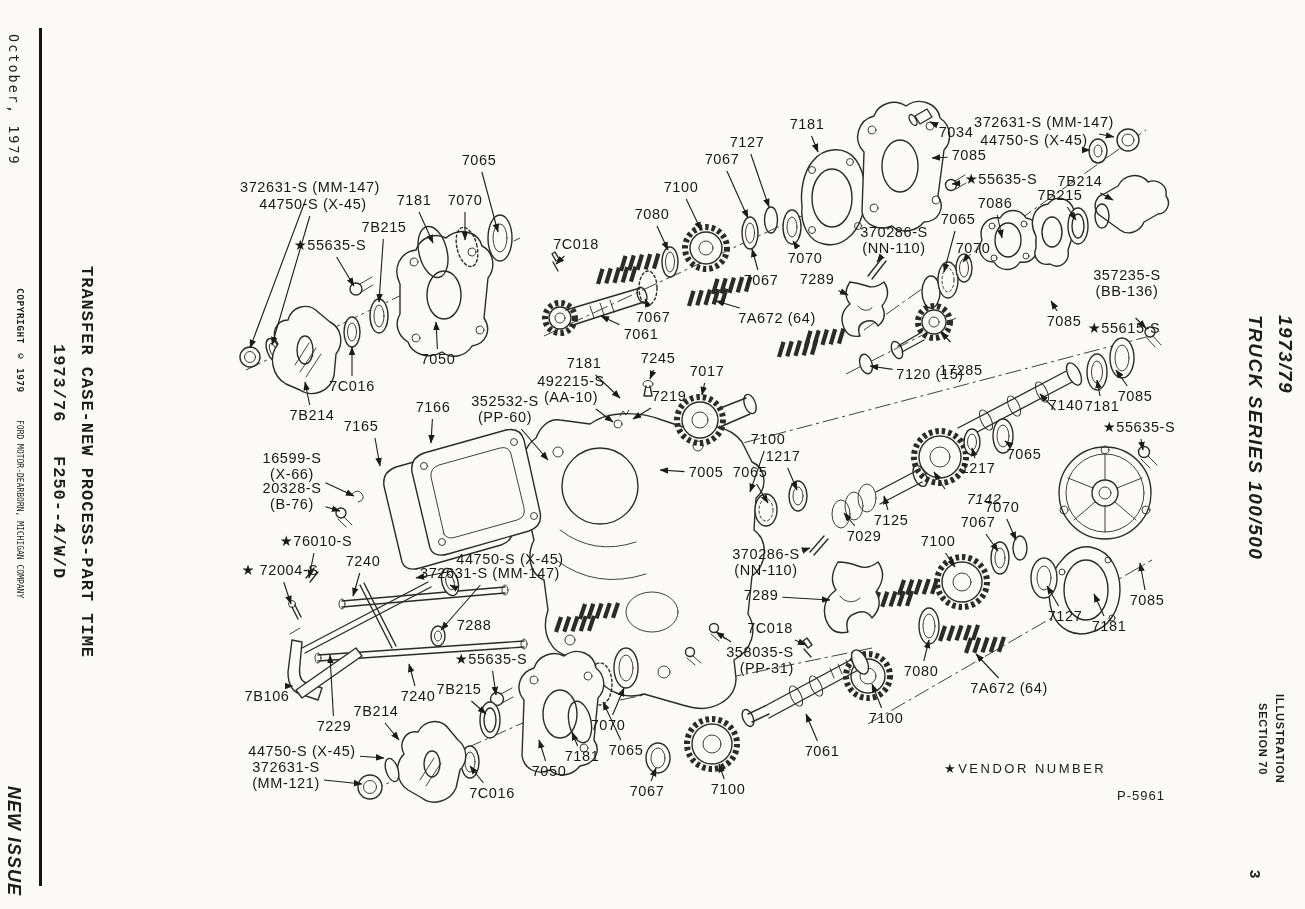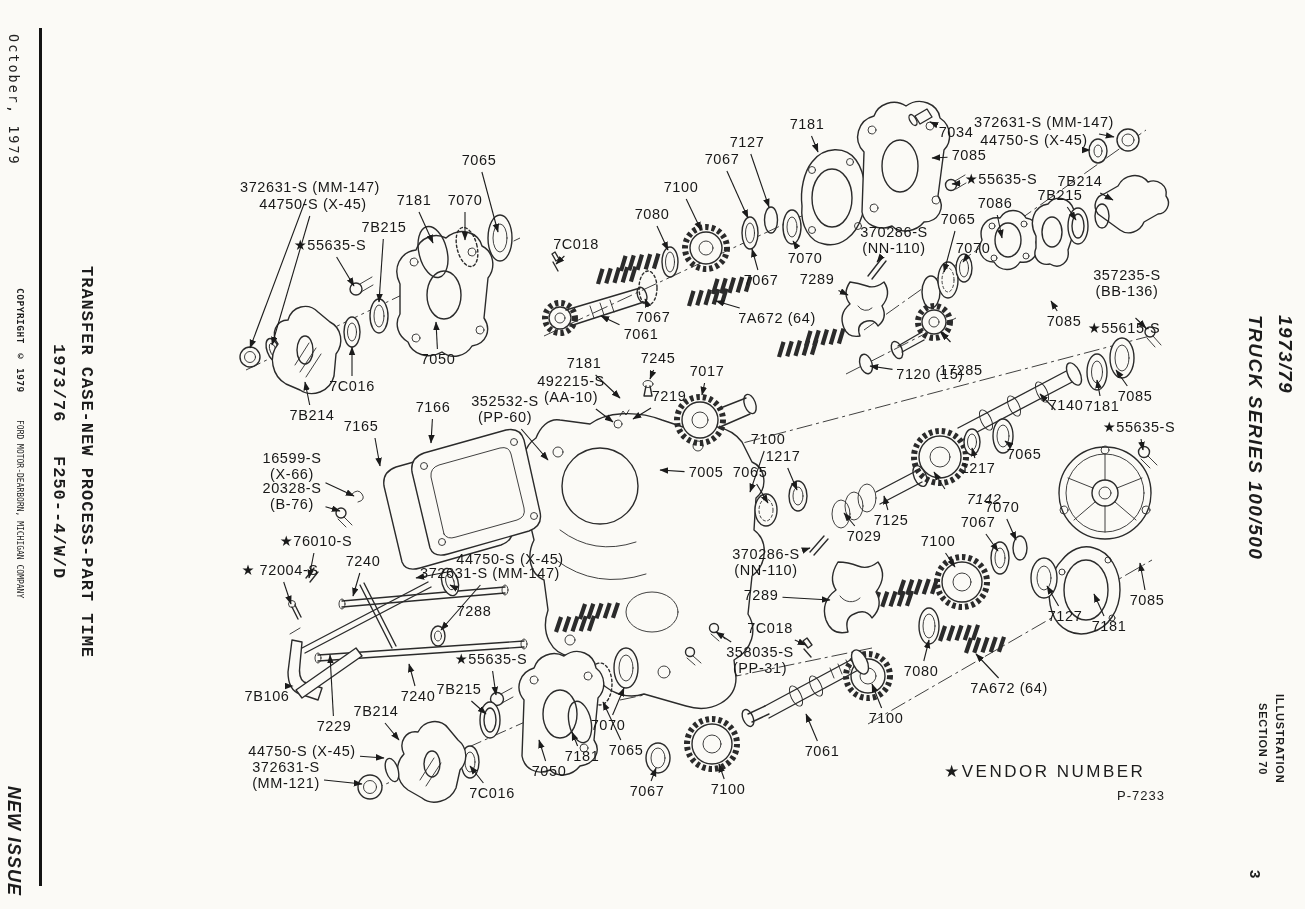--- a/index.html
+++ b/index.html
@@ -15,21 +15,21 @@
   .new-issue{left:3px;top:786px;font-size:18px;font-weight:800;font-style:italic;letter-spacing:1px;}
   .series-block{left:1241px;top:315px;font-size:19px;font-weight:800;font-style:italic;letter-spacing:1.5px;line-height:1.55;}
   .series-block span{display:block;}
   .illus-block{left:1253px;top:694px;font-size:11px;font-weight:700;letter-spacing:.8px;line-height:1.6;text-align:center;}
   .illus-block span{display:block;}
   .page-number{left:1247px;top:870px;font-size:15px;font-weight:700;}
   .diagram{position:absolute;left:0;top:0;width:1305px;height:909px;}
   #art{position:absolute;left:0;top:0;z-index:1;}
   #labels-layer{position:absolute;left:0;top:0;width:1305px;height:909px;z-index:2;pointer-events:none;}
   .callout{position:absolute;transform:translate(-50%,-50%);font-size:14.5px;line-height:1.1;letter-spacing:.6px;color:#181818;white-space:pre-line;text-align:center;}
-  .vendor-note{position:absolute;left:944px;top:761px;font-size:17px;letter-spacing:2.5px;z-index:2;}
+  .vendor-note{position:absolute;left:944px;top:761px;font-size:13px;letter-spacing:2.5px;z-index:2;}
   .plate-number{position:absolute;left:1117px;top:788px;font-size:13px;letter-spacing:1px;z-index:2;}
   
   .s{fill:none;stroke:#2b2b2b;stroke-width:1.4;stroke-linecap:round;stroke-linejoin:round;}
   .sf{fill:#fbfaf6;stroke:#2b2b2b;stroke-width:1.4;stroke-linejoin:round;}
   .teeth{fill:none;stroke:#2b2b2b;stroke-width:6;stroke-dasharray:3.5 3;}
   .thin{stroke-width:.9;}
   .axis{stroke:#2b2b2b;stroke-width:.9;stroke-dasharray:16 4 3 4;fill:none;}
   .leader{stroke:#1c1c1c;stroke-width:1.1;}
   .hatch{stroke:#2b2b2b;stroke-width:4.2;fill:none;}
   .dashes{stroke-dasharray:2.5 2.5;}
@@ -518,21 +518,21 @@
         <div class="callout" style="left: 978px; top: 523px;">7067</div>
         <div class="callout" style="left: 938px; top: 542px;">7100</div>
         <div class="callout" style="left: 706px; top: 473px;">7005</div>
         <div class="callout" style="left: 750px; top: 473px;">7065</div>
         <div class="callout" style="left: 783px; top: 457px;">1217</div>
         <div class="callout" style="left: 768px; top: 440px;">7100</div>
         <div class="callout" style="left: 766px; top: 563px;">370286-S
 (NN-110)</div>
         <div class="callout" style="left: 761px; top: 596px;">7289</div>
         <div class="callout" style="left: 770px; top: 629px;">7C018</div>
-        <div class="callout" style="left: 760px; top: 661px;">358035-S
+        <div class="callout" style="left: 760px; top: 661px; text-align: right;">358035-S
 (PP-31)</div>
         <div class="callout" style="left: 1147px; top: 601px;">7085</div>
         <div class="callout" style="left: 1065px; top: 617px;">7127</div>
         <div class="callout" style="left: 1109px; top: 627px;">7181</div>
         <div class="callout" style="left: 921px; top: 672px;">7080</div>
         <div class="callout" style="left: 1009px; top: 689px;">7A672 (64)</div>
         <div class="callout" style="left: 886px; top: 719px;">7100</div>
         <div class="callout" style="left: 608px; top: 726px;">7070</div>
         <div class="callout" style="left: 626px; top: 751px;">7065</div>
         <div class="callout" style="left: 582px; top: 757px;">7181</div>
@@ -554,19 +554,19 @@
         <div class="callout" style="left: 361px; top: 427px;">7165</div>
         <div class="callout" style="left: 292px; top: 467px;">16599-S
 (X-66)</div>
         <div class="callout" style="left: 292px; top: 497px;">20328-S
 (B-76)</div>
         <div class="callout" style="left: 316px; top: 542px;">★76010-S</div>
         <div class="callout" style="left: 280px; top: 571px;">★ 72004-S</div>
         <div class="callout" style="left: 363px; top: 562px;">7240</div>
         <div class="callout" style="left: 510px; top: 560px;">44750-S (X-45)</div>
         <div class="callout" style="left: 490px; top: 574px;">372631-S (MM-147)</div>
-        <div class="callout" style="left: 474px; top: 612px; text-align: center;">7288</div>
+        <div class="callout" style="left: 474px; top: 626px; text-align: center;">7288</div>
       </div>
     <div class="vendor-note">★VENDOR NUMBER</div>
-    <div class="plate-number">P-7233</div>
+    <div class="plate-number">P-5961</div>
   </div>
 
 </div>
 
 </body></html>

